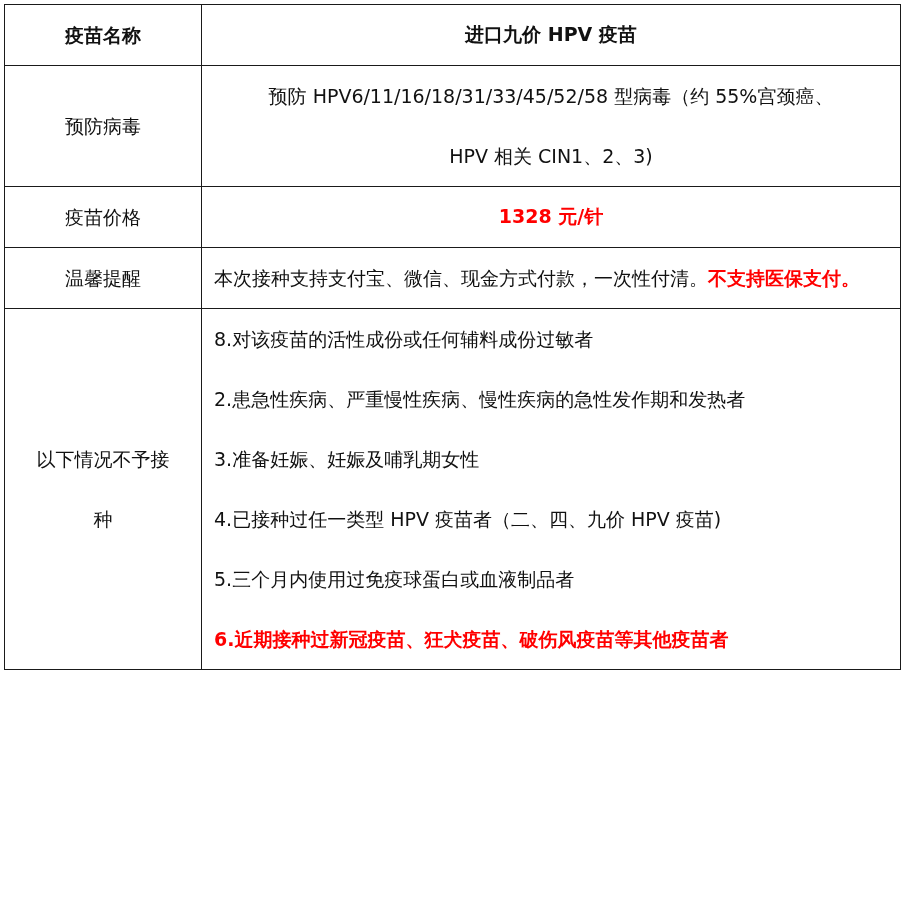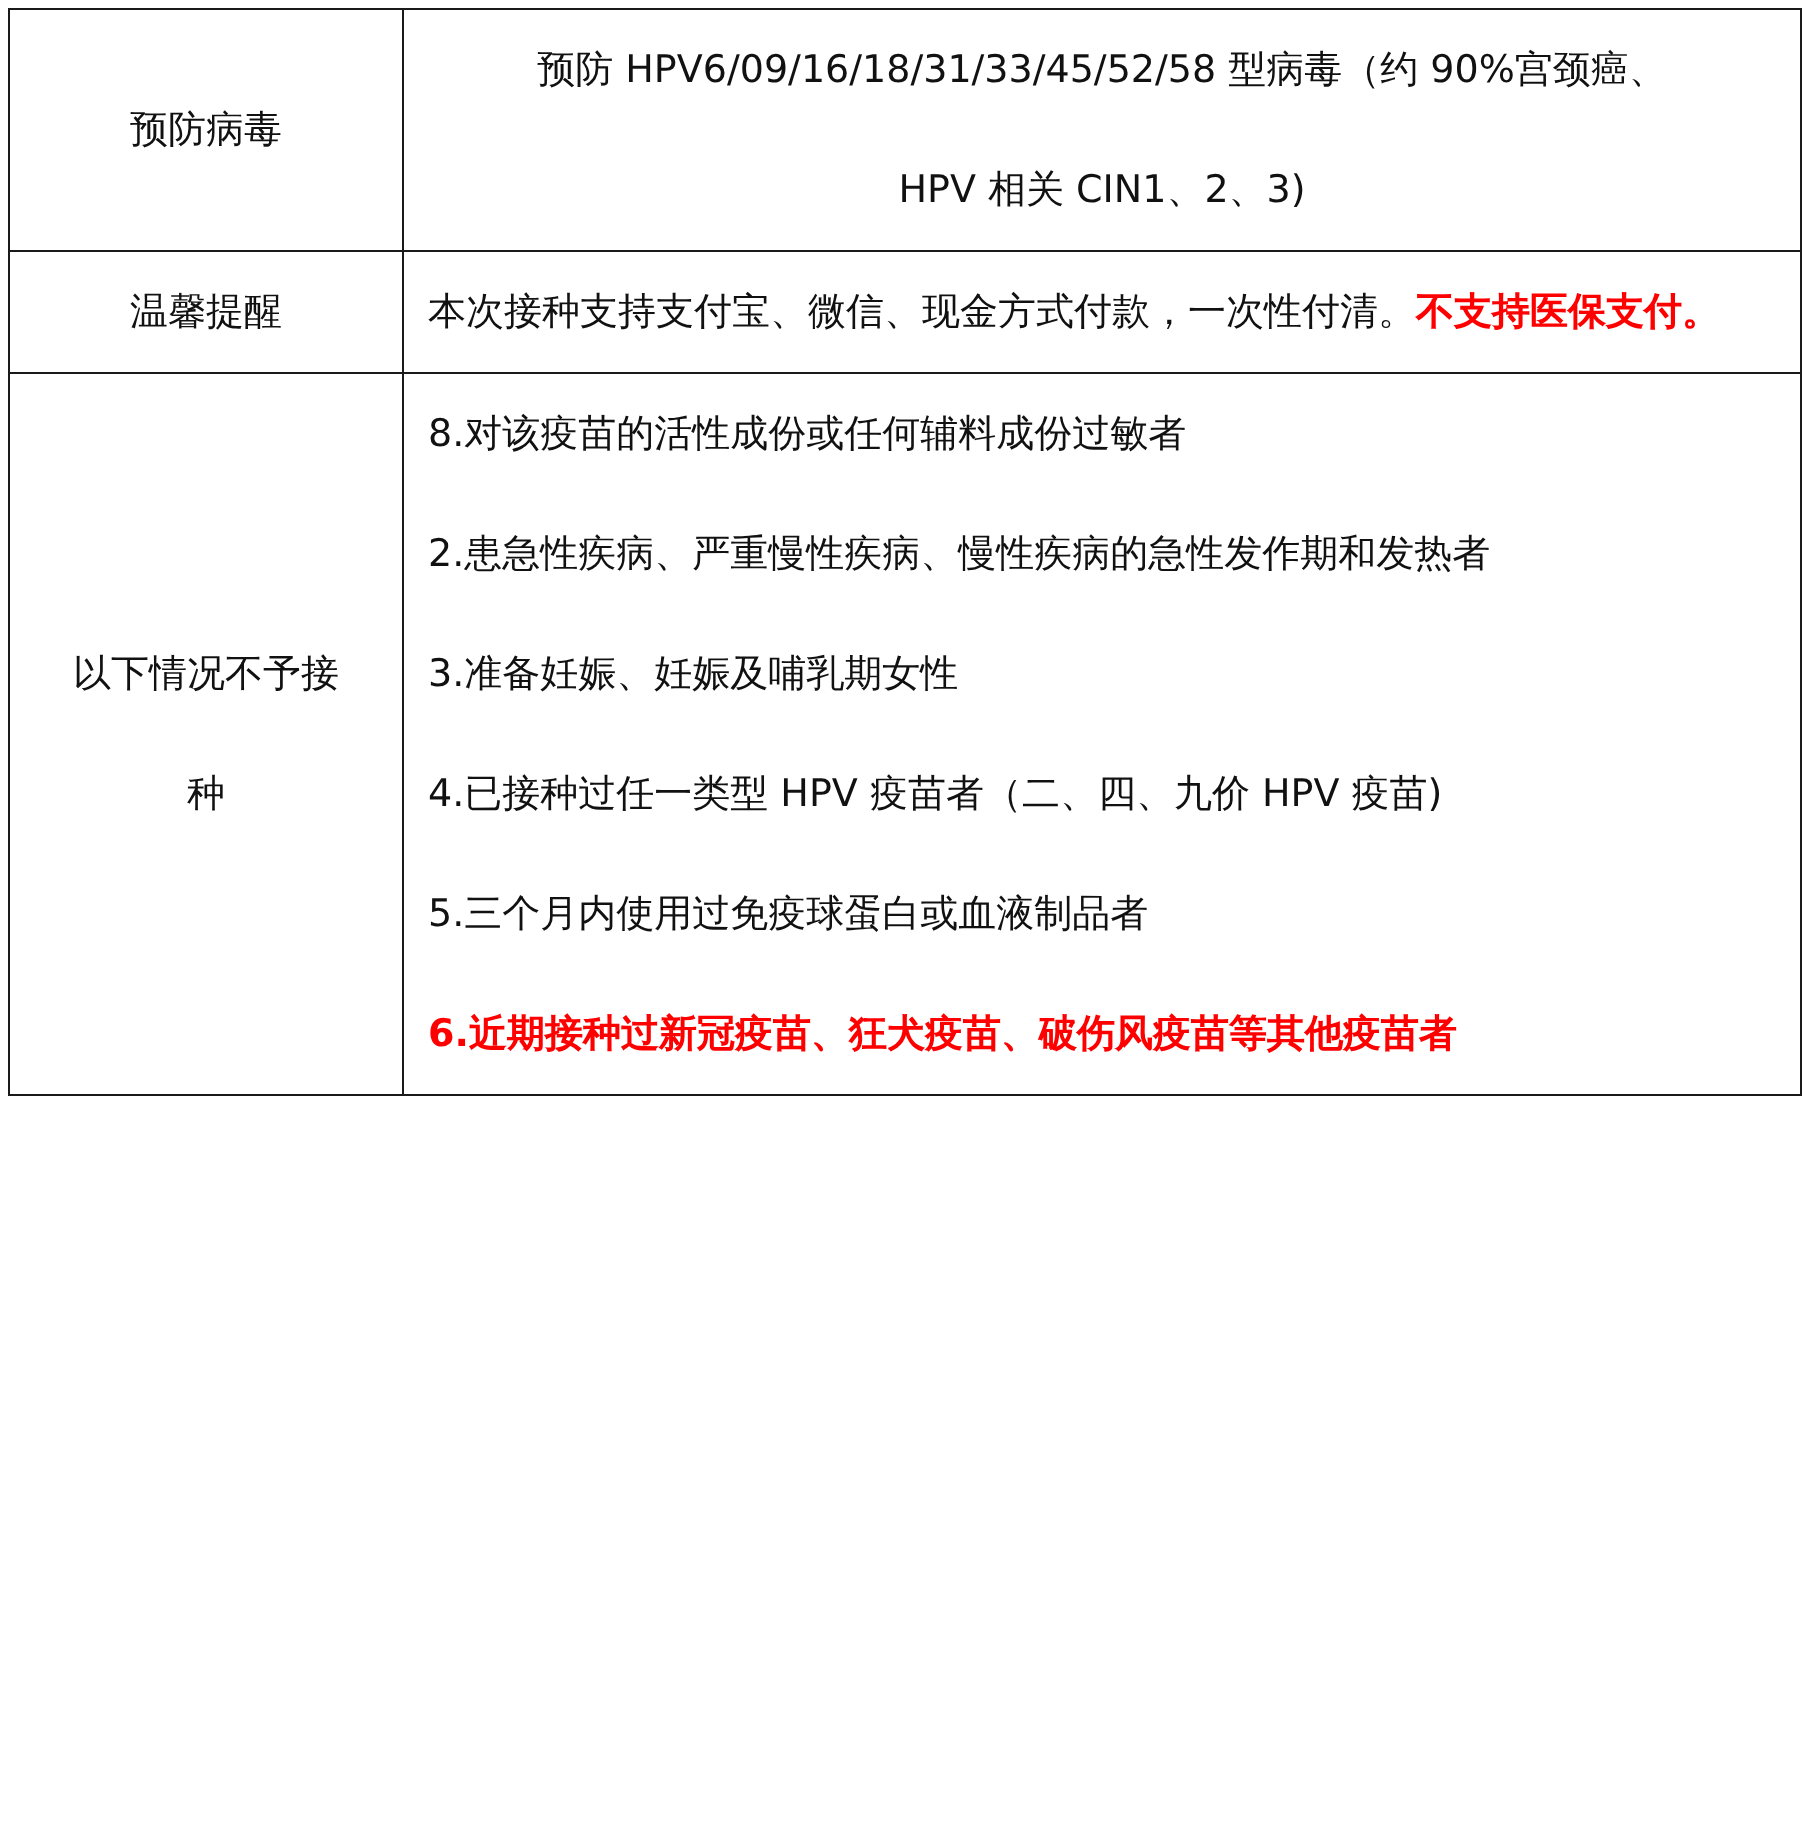--- a/index.html
+++ b/index.html
@@ -24,25 +24,35 @@
     tr.r-remind td.value { line-height: 60px; margin-top: 12px; }
     .red { color: #ff0000; font-weight: bold; }
     .list-line { line-height: 60px; }
     td.label.multi { line-height: 60px; }
   </style>
 </head>
 <body>
 
 <table class="vaccine">
   <tbody>
+      <tr class="r-name">
+    <td class="label">疫苗名称</td>
+    <td class="value">进口九价 HPV 疫苗</td>
+  </tr>
   <tr class="r-virus">
     <td class="label">预防病毒</td>
     <td class="value">
-      <div>预防 HPV6/09/16/18/31/33/45/52/58 型病毒（约 90%宫颈癌、</div>
+      <div>预防 HPV6/11/16/18/31/33/45/52/58 型病毒（约 55%宫颈癌、</div>
       <div>HPV 相关 CIN1、2、3)</div>
+    </td>
+  </tr>
+  <tr class="r-price">
+    <td class="label">疫苗价格</td>
+    <td class="value">
+      <span class="red">1328 元/针</span>
     </td>
   </tr>
   <tr class="r-remind">
     <td class="label">温馨提醒</td>
     <td class="value left"><span>本次接种支持支付宝、微信、现金方式付款，一次性付清。</span><span class="red">不支持医保支付。</span></td>
   </tr>
   <tr class="r-contra">
     <td class="label multi">
       <div>以下情况不予接</div>
       <div>种</div>

